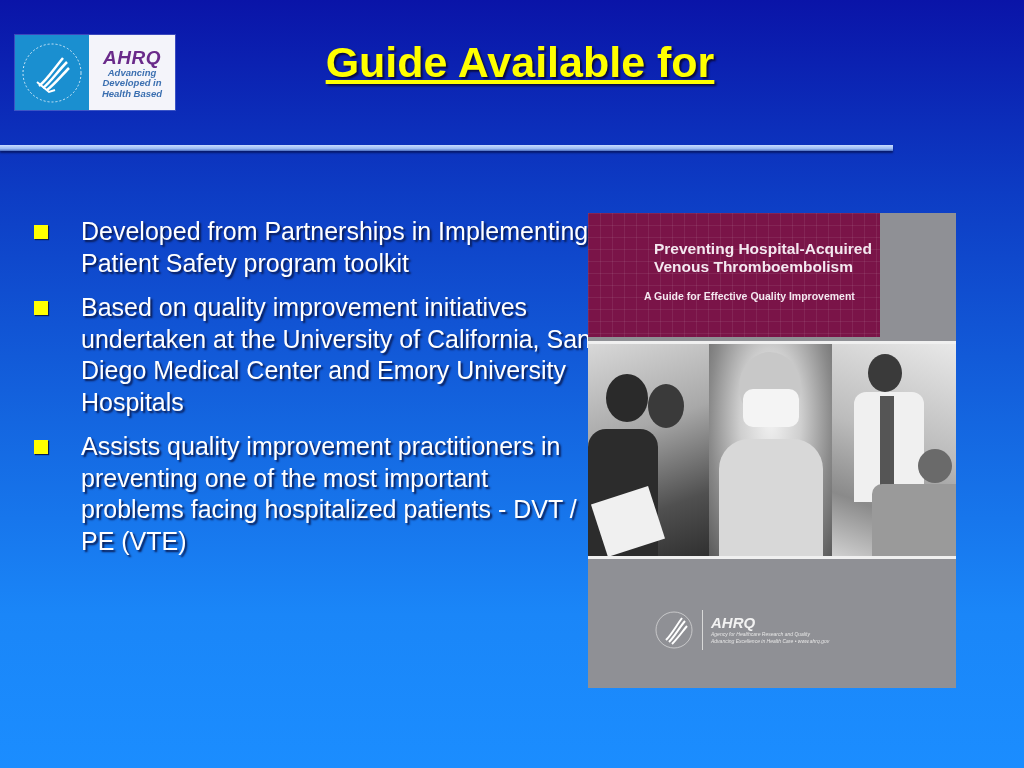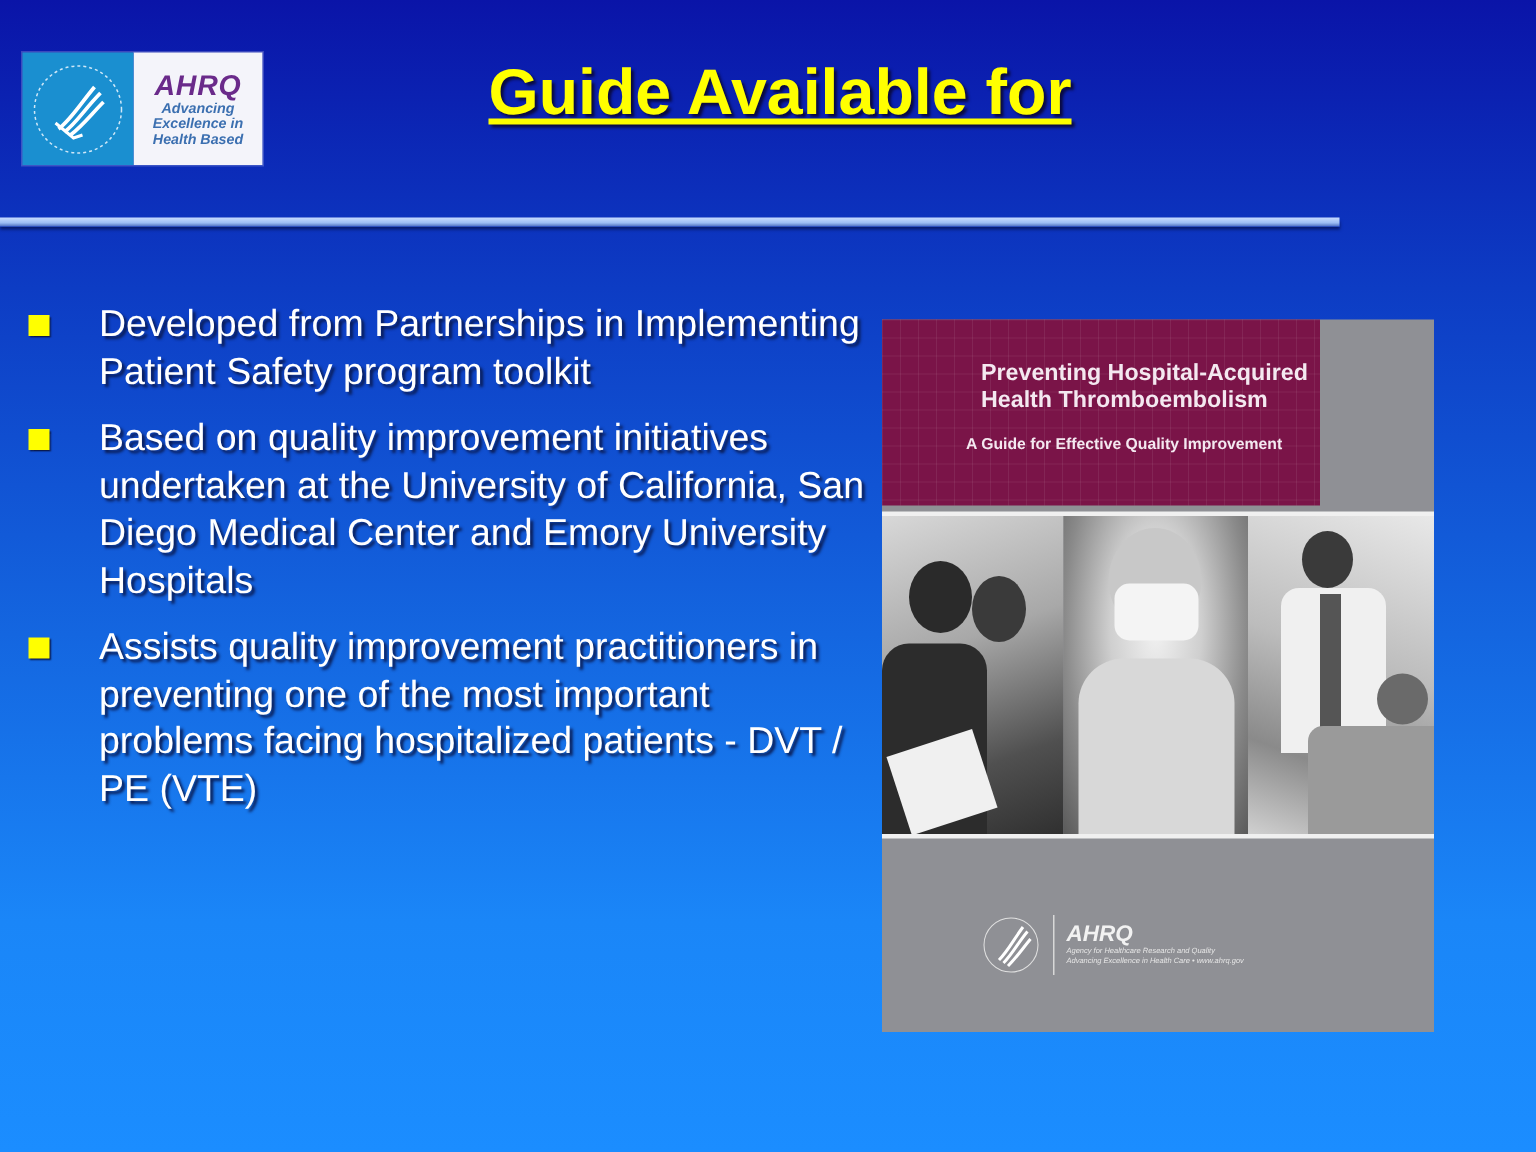--- a/index.html
+++ b/index.html
@@ -34,21 +34,21 @@
       text-shadow: 2px 2px 2px #0a0a40;
       text-decoration: underline;
     }
     .rule {
       position: absolute; left: 0; top: 145px; width: 893px; height: 6px;
       background: linear-gradient(180deg, #c8dcff 0%, #9bbcf4 60%, #4a6cc0 100%);
       box-shadow: 0 2px 2px rgba(0,0,30,0.5);
     }
     .bullets {
       position: absolute; left: 18px; top: 200px; width: 560px;
-      list-style: none; margin: 1px; padding: 0;
+      list-style: none; margin: 16px; padding: 0;
     }
     .bullets li {
       position: relative; padding-left: 47px; color: #ffffff;
       font-size: 25px; line-height: 31.5px; margin-bottom: 13px;
       text-shadow: 2px 2px 2px #0a1a50;
     }
     .bullet-square {
       position: absolute; left: 0; top: 9px; width: 14px; height: 14px;
       background: #ffff00; box-shadow: 1px 1px 1px #0a1a50;
     }
@@ -100,21 +100,21 @@
       <circle cx="33" cy="33" r="29" fill="none" stroke="#cfe8f8" stroke-width="1" stroke-dasharray="2 2"></circle>
       <path d="M20 46 C28 40 34 30 44 18" stroke="#ffffff" stroke-width="2.5" fill="none"></path>
       <path d="M24 48 C32 42 38 32 48 22" stroke="#ffffff" stroke-width="2.5" fill="none"></path>
       <path d="M28 50 C36 44 42 36 50 28" stroke="#ffffff" stroke-width="2.5" fill="none"></path>
       <path d="M18 42 L30 52 L36 50" stroke="#ffffff" stroke-width="2" fill="none"></path>
     </svg>
   </div>
   <div class="logo-ahrq">
     <div class="ahrq-word">AHRQ</div>
     <div class="ahrq-tag">Advancing</div>
-    <div class="ahrq-tag">Excellence in</div>
+    <div class="ahrq-tag">Developed in</div>
     <div class="ahrq-tag">Health Based</div>
   </div>
 </div>
 
 <div class="title">
   <div>Guide Available for</div>
 </div>
 
 <div class="rule"></div>
 
@@ -130,21 +130,21 @@
   <li>
     <span class="bullet-square"></span>
     <span>Assists quality improvement practitioners in preventing one of the most important problems facing hospitalized patients  -  DVT / PE (VTE)</span>
   </li>
 </ul>
 
 <div class="cover">
   <div class="cover-top">
     <div class="cover-title">
       <div>Preventing Hospital-Acquired</div>
-      <div>Health Thromboembolism</div>
+      <div>Venous Thromboembolism</div>
     </div>
     <div class="cover-subtitle">A Guide for Effective Quality Improvement</div>
   </div>
 
   <div class="cover-photos">
     <div class="photo photo-1">
       <div class="fig" style="left:18px;top:30px;width:42px;height:48px;background:#2a2a2a;"></div>
       <div class="fig" style="left:60px;top:40px;width:36px;height:44px;background:#3a3a3a;"></div>
       <div style="position:absolute;left:0;top:85px;width:70px;height:130px;background:#2c2c2c;border-radius:18px 18px 0 0;"></div>
       <div style="position:absolute;left:10px;top:150px;width:60px;height:55px;background:#f0f0f0;transform:rotate(-18deg);"></div>

